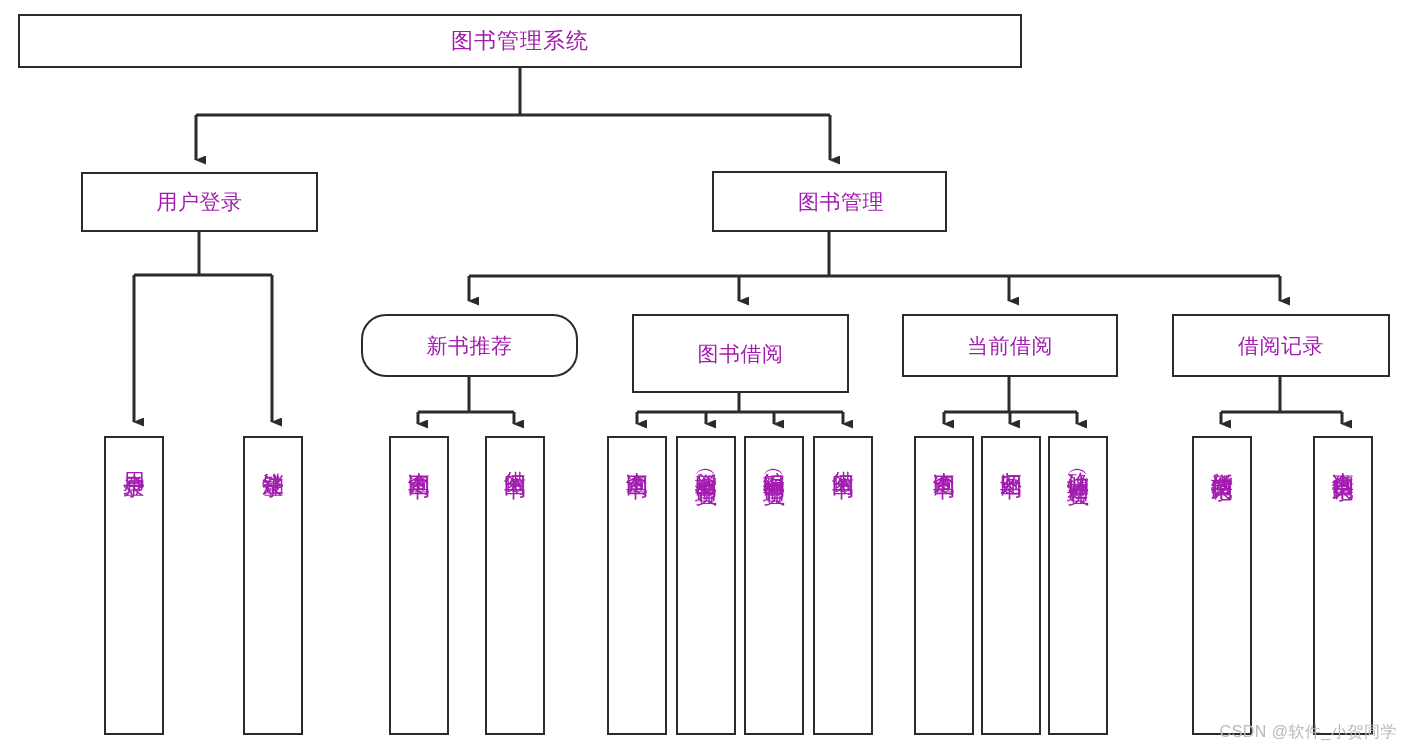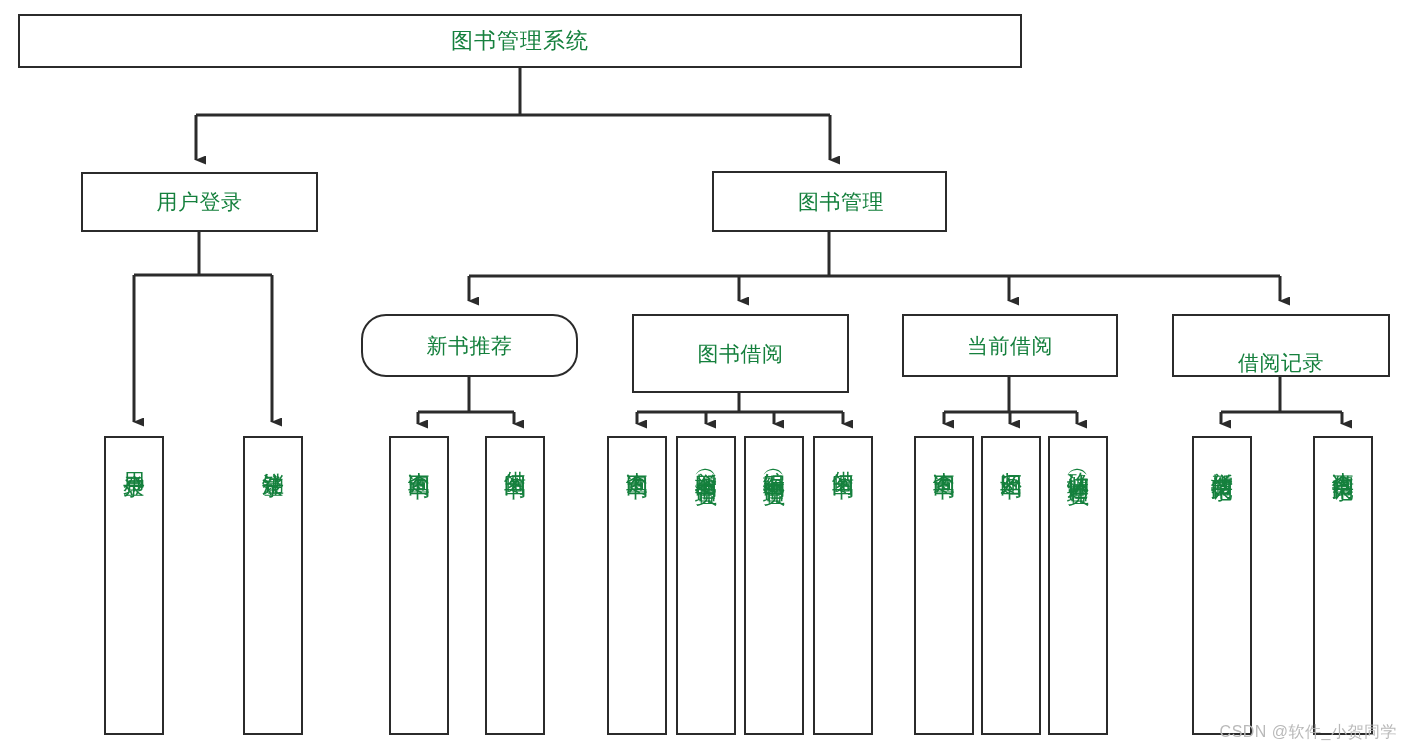--- a/index.html
+++ b/index.html
@@ -26,21 +26,21 @@
     pointer-events: none;
   }
   .node {
     position: absolute;
     box-sizing: border-box;
     background: #ffffff;
     border: 2px solid #2b2b2b;
     display: flex;
     align-items: center;
     justify-content: center;
-    color: #15803d;
+    color: #a21caf;
   }
   .node-label {
     display: block;
     text-align: center;
     line-height: 1.12;
     white-space: pre;
   }
   .node.horiz .node-label {
     font-size: 21px;
     letter-spacing: 0.5px;
@@ -141,21 +141,21 @@
 
   <div class="node horiz" style="left:361px; top:314px; width:217px; height:63px;border-radius:25px;">
     <span class="node-label">新书推荐</span>
   </div>
   <div class="node horiz" style="left:632px; top:314px; width:217px; height:79px;">
     <span class="node-label">图书借阅</span>
   </div>
   <div class="node horiz" style="left:902px; top:314px; width:216px; height:63px;">
     <span class="node-label">当前借阅</span>
   </div>
-  <div class="node horiz" style="left:1172px; top:314px; width:218px; height:63px;align-items:flex-end;">
+  <div class="node horiz" style="left:1172px; top:314px; width:218px; height:63px;">
     <span class="node-label">借阅记录</span>
   </div>
 
   <div class="node leaf" style="left:104px; top:436px; width:60px; height:299px;">
     <span class="node-label">用户登录</span>
   </div>
   <div class="node leaf" style="left:243px; top:436px; width:60px; height:299px;">
     <span class="node-label">注销登录</span>
   </div>
 

